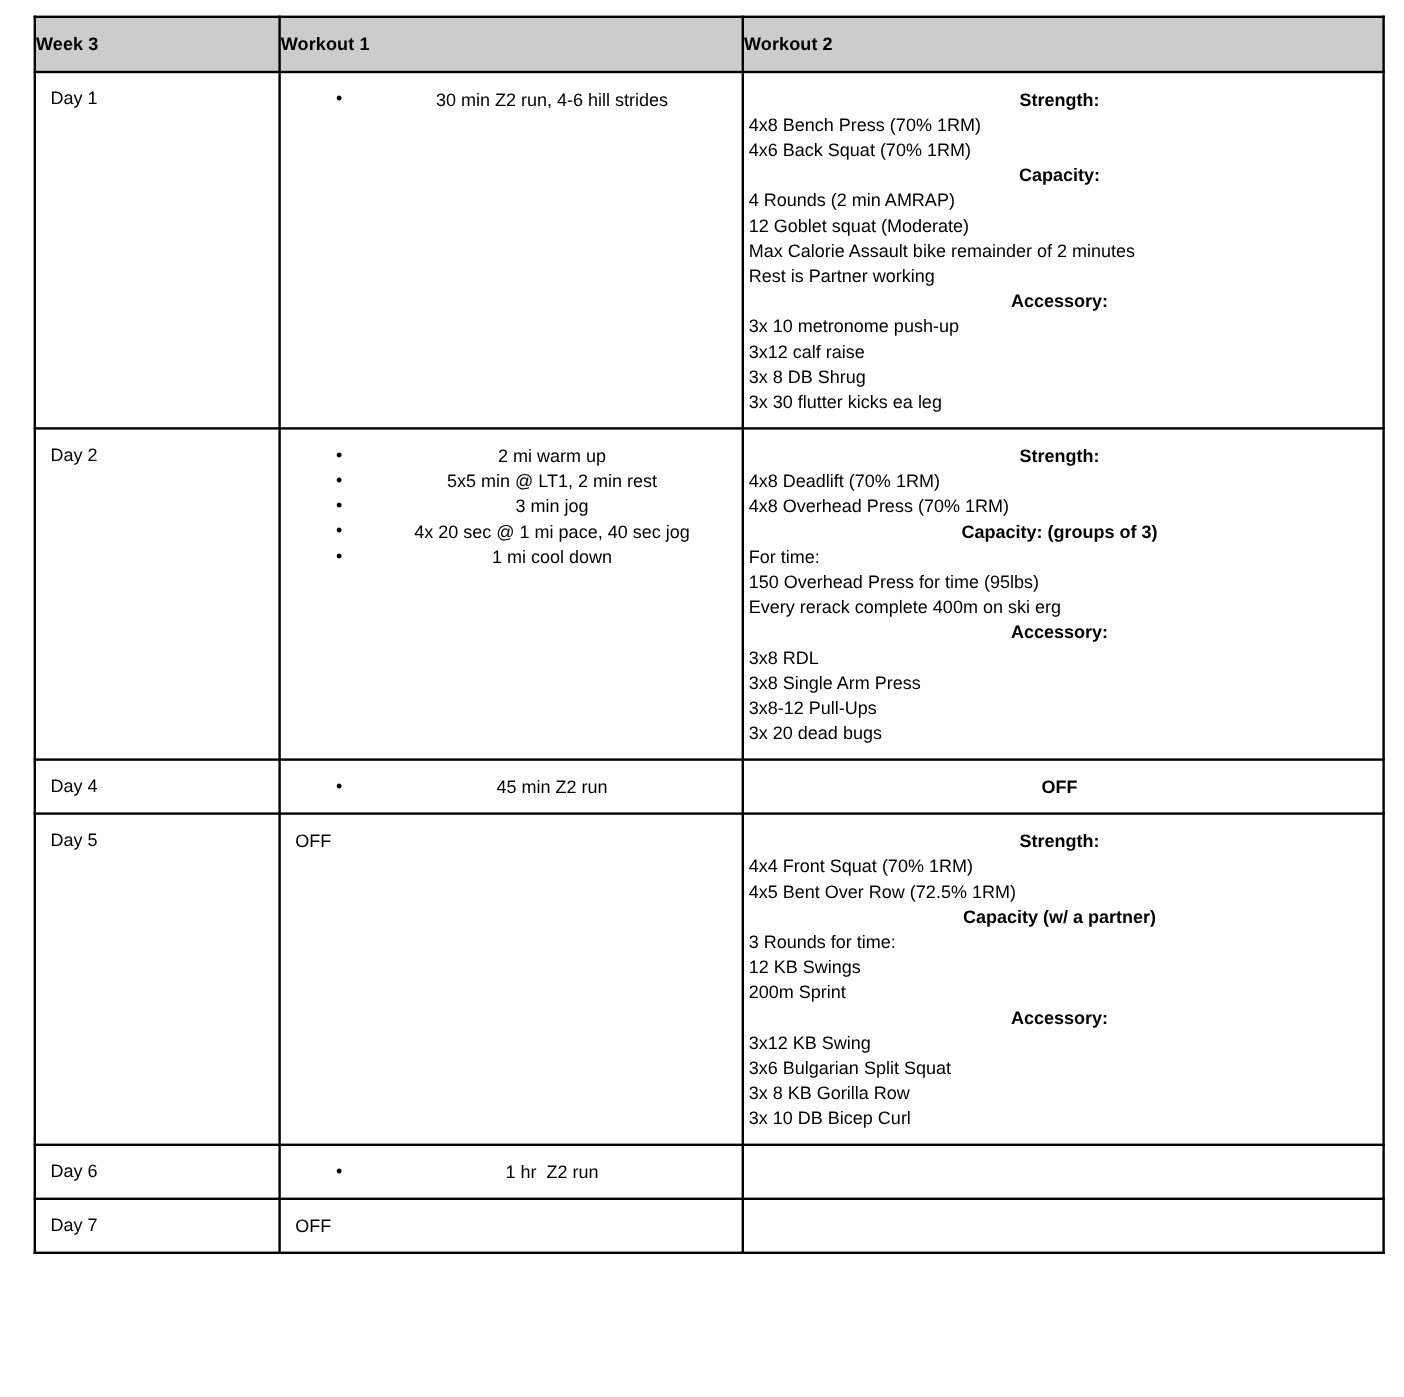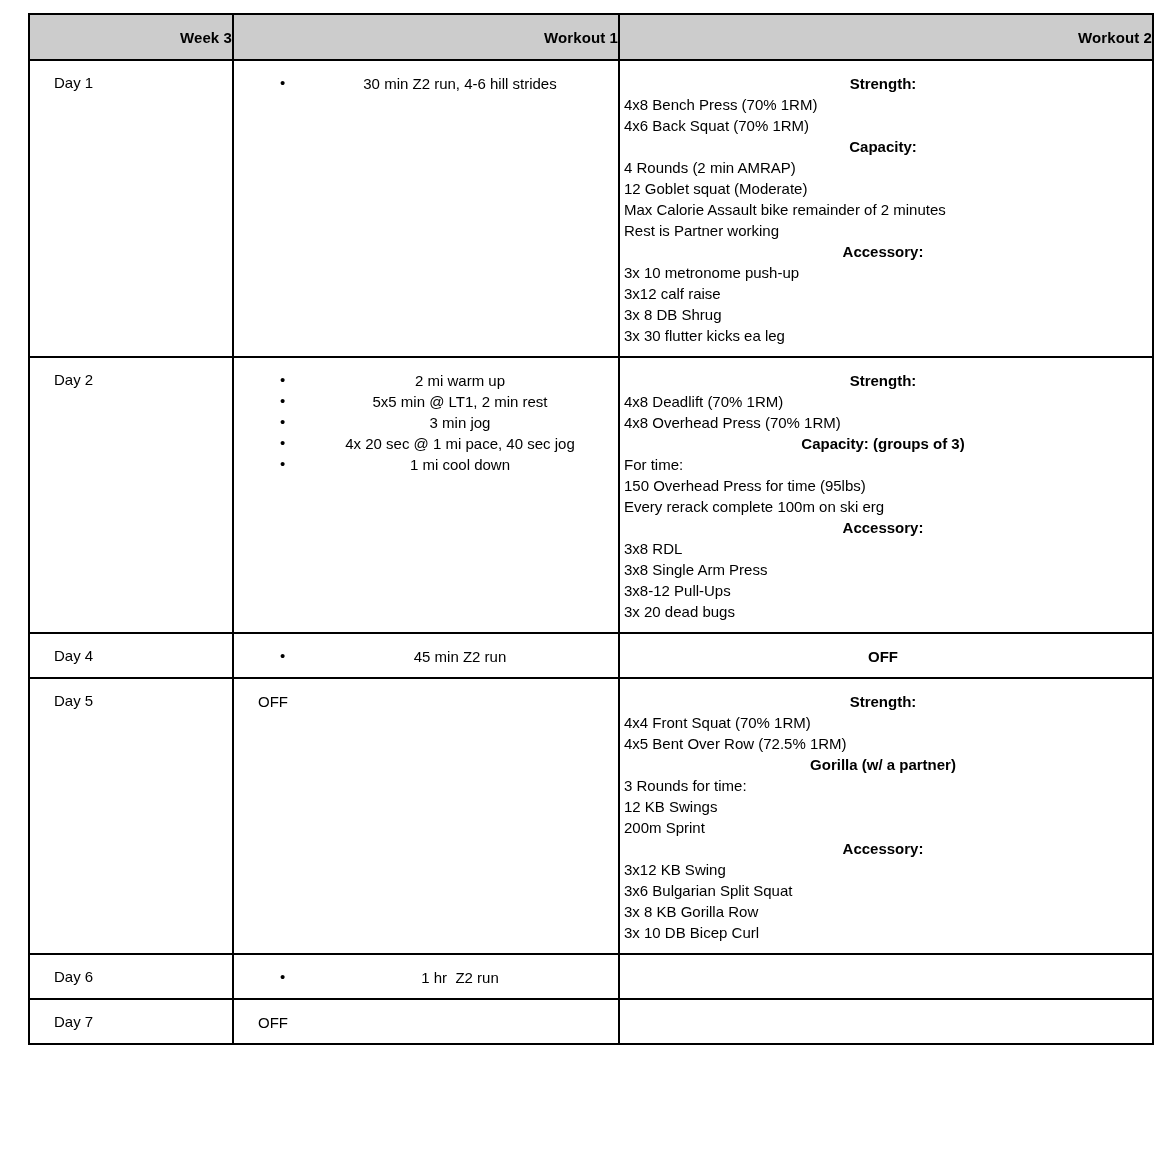--- a/index.html
+++ b/index.html
@@ -37,28 +37,28 @@
   table.plan th,
   table.plan td {
     border: 2px solid #000000;
     vertical-align: top;
     padding: 0;
     background: #ffffff;
   }
   table.plan thead th {
     background: #cccccc;
     height: 44px;
-    text-align: right;
+    text-align: left;
     vertical-align: middle;
     font-size: 15px;
     font-weight: bold;
     letter-spacing: 0.1px;
   }
   .cell-pad {
-    padding: 12px 10px 10px 24px;
+    padding: 12px 10px 10px 12px;
   }
   .daylabel {
     font-size: 15px;
     line-height: 20px;
     font-weight: normal;
   }
   
   tr.r-day1 td { height: 294px; }
   tr.r-day2 td { height: 125px; }
   tr.r-day3 td { height: 255px; }
@@ -169,21 +169,21 @@
             </div>
           </td>
           <td>
             <div class="cell-pad w2block">
               <div class="ln hdr">Strength:</div>
               <div class="ln">4x8 Deadlift (70% 1RM)</div>
               <div class="ln">4x8 Overhead Press (70% 1RM)</div>
               <div class="ln hdr">Capacity: (groups of 3)</div>
               <div class="ln">For time:</div>
               <div class="ln">150 Overhead Press for time (95lbs)</div>
-              <div class="ln">Every rerack complete 100m on ski erg</div>
+              <div class="ln">Every rerack complete 400m on ski erg</div>
               <div class="ln hdr">Accessory:</div>
               <div class="ln">3x8 RDL</div>
               <div class="ln">3x8 Single Arm Press</div>
               <div class="ln">3x8-12 Pull-Ups</div>
               <div class="ln">3x 20 dead bugs</div>
             </div>
           </td>
         </tr>
         <tr class="r-day4">
           <td>
@@ -207,21 +207,21 @@
             <div class="cell-pad daylabel">Day 5</div>
           </td>
           <td>
             <div class="cell-pad plaintext">OFF</div>
           </td>
           <td>
             <div class="cell-pad w2block">
               <div class="ln hdr">Strength:</div>
               <div class="ln">4x4 Front Squat (70% 1RM)</div>
               <div class="ln">4x5 Bent Over Row (72.5% 1RM)</div>
-              <div class="ln hdr">Gorilla (w/ a partner)</div>
+              <div class="ln hdr">Capacity (w/ a partner)</div>
               <div class="ln">3 Rounds for time:</div>
               <div class="ln">12 KB Swings</div>
               <div class="ln">200m Sprint</div>
               <div class="ln hdr">Accessory:</div>
               <div class="ln">3x12 KB Swing</div>
               <div class="ln">3x6 Bulgarian Split Squat</div>
               <div class="ln">3x 8 KB Gorilla Row</div>
               <div class="ln">3x 10 DB Bicep Curl</div>
             </div>
           </td>

